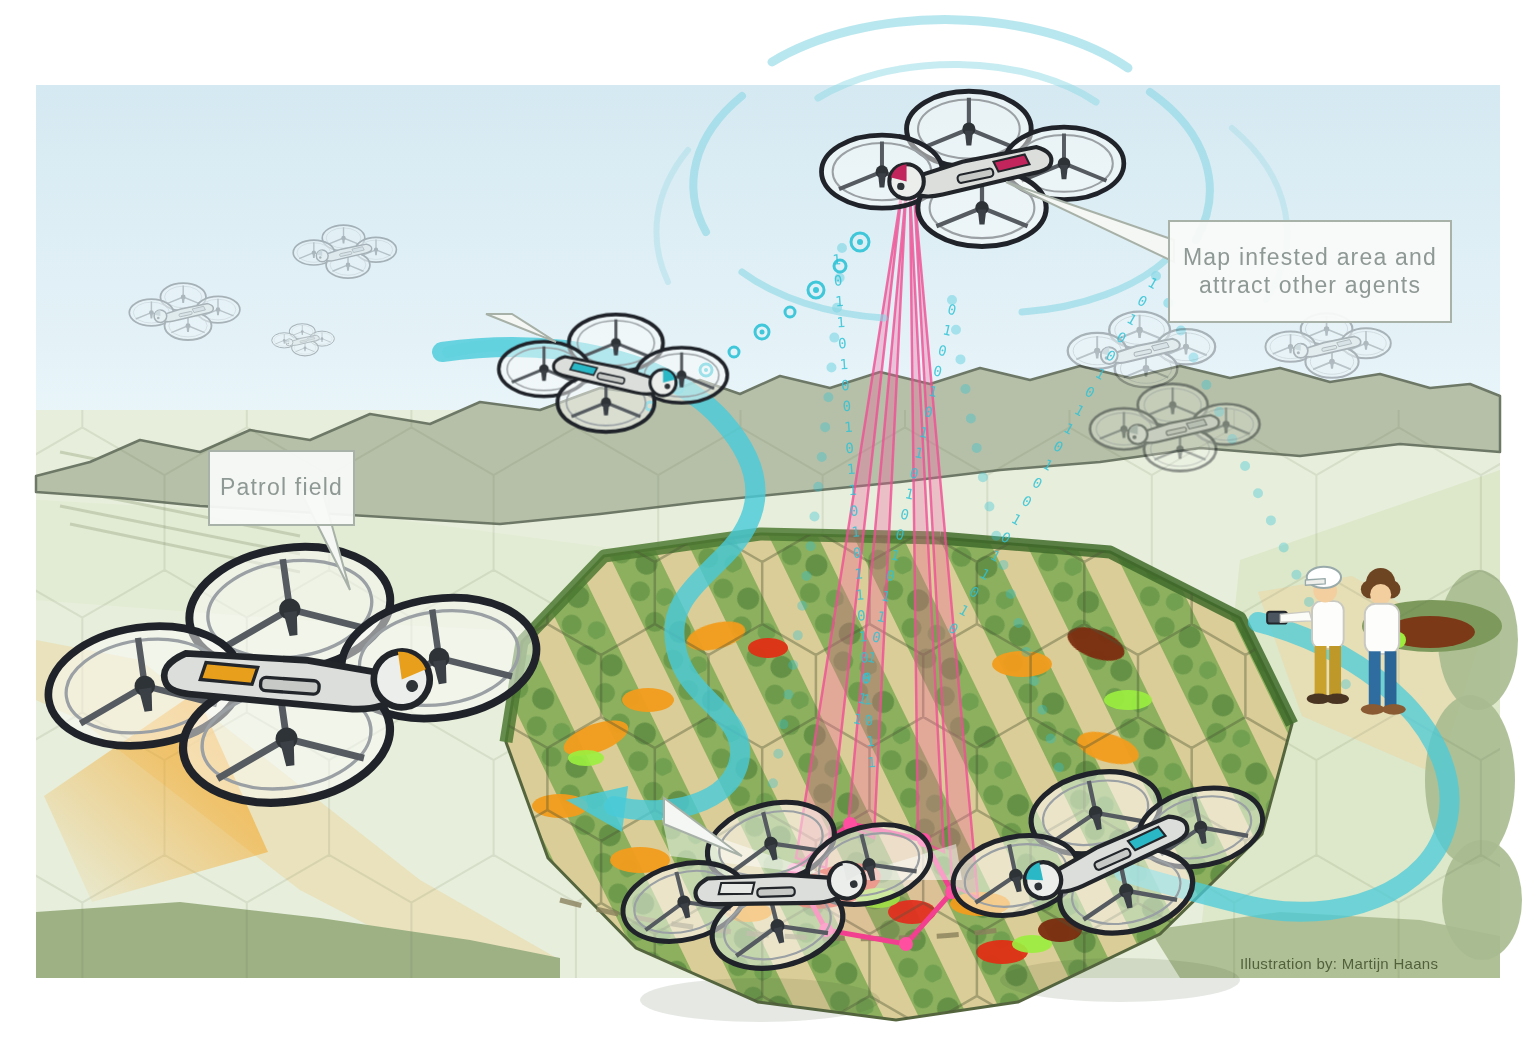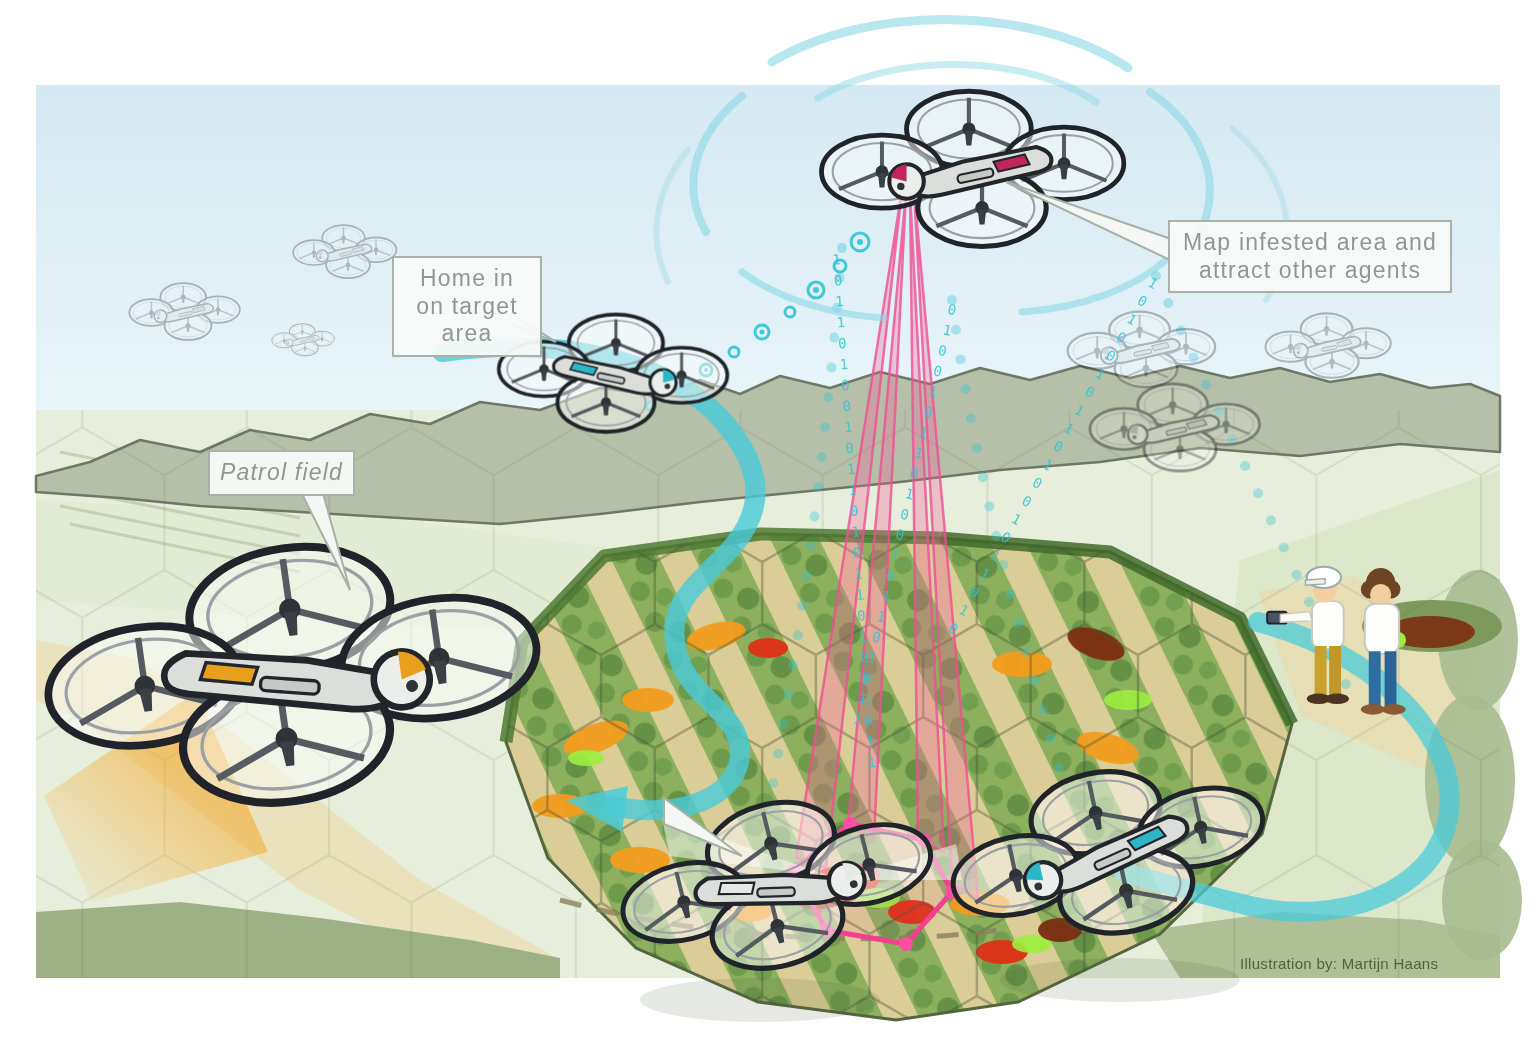--- a/index.html
+++ b/index.html
@@ -1,22 +1,22 @@
 <!DOCTYPE html>
 <html><head>
 <meta charset="utf-8">
 <style>
   html,body{margin:0;padding:0;background:#ffffff;}
   .stage{position:relative;width:1536px;height:1043px;overflow:hidden;background:#fff;
          font-family:"Liberation Sans",sans-serif;}
   .stage > svg{position:absolute;left:0;top:0;}
   .callout{position:absolute;z-index:5;background:rgba(248,250,248,.95);
            border:2px solid #a9b2a9;color:#8e9894;font-size:23px;letter-spacing:1.2px;
-           line-height:1.2;text-align:center;padding:7px 10px;}
-  .nowrap{white-space:nowrap;font-style:italic;}
+           line-height:1.2;text-align:center;padding:22px 10px;}
+  .nowrap{white-space:nowrap;}
   .credit{position:absolute;z-index:5;color:#52613c;font-size:15px;letter-spacing:.3px;
           text-align:left;}
   .bits{position:absolute;z-index:3;writing-mode:vertical-rl;text-orientation:upright;
         font-family:"DejaVu Sans Mono",monospace;font-size:14px;letter-spacing:5px;
         color:#2fc3d6;opacity:.85;transform-origin:top left;}
   .sketch{opacity:.3;}
   .sketch2{opacity:.45;}
 </style>
 </head>
 <body>
@@ -263,19 +263,18 @@
     <polygon points="1174,240 1174,262 1006,182"></polygon>
     <polygon points="300,490 322,490 350,590"></polygon>
     <polygon points="664,798 664,824 742,856"></polygon>
   </g>
 </svg>
 
 <div class="bits" style="left:828px;top:252px;transform:rotate(-4deg)">1011010010110101101001011</div>
 <div class="bits" style="left:946px;top:300px;transform:rotate(13deg)">010010110100101101011</div>
 <div class="bits" style="left:1150px;top:272px;transform:rotate(30deg)">10100101101001011010</div>
 
-<div class="callout" style="left:392px;top:256px;width:126px">Home in on target area</div>
 <div class="callout" style="left:1168px;top:220px;width:260px">Map infested area and attract other agents</div>
 <div class="callout nowrap" style="left:208px;top:450px">Patrol field</div>
 
 <div class="credit" style="left:1240px;top:955px;width:256px">Illustration by: Martijn Haans</div>
 
 </div>
 
 </body></html>

